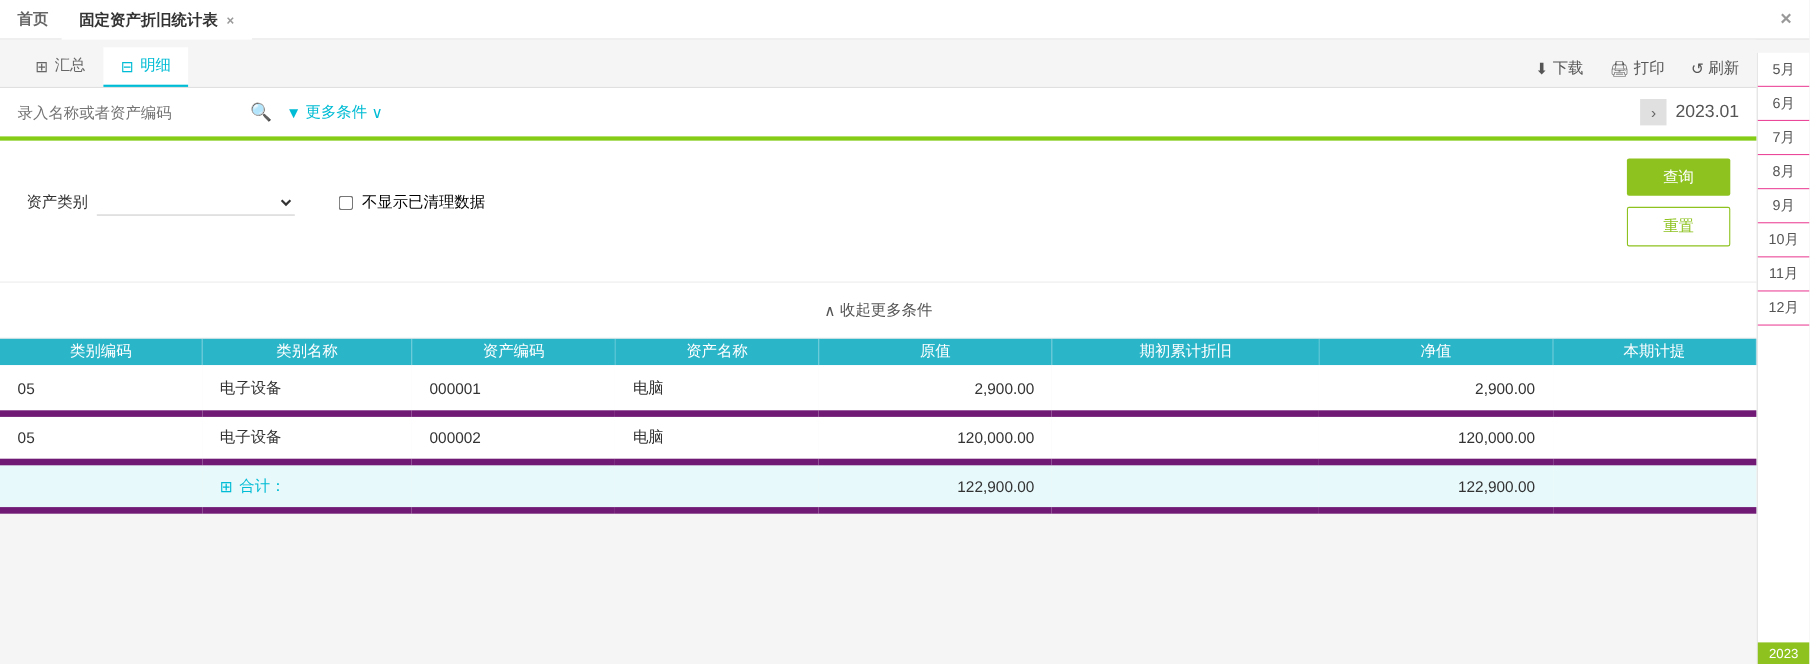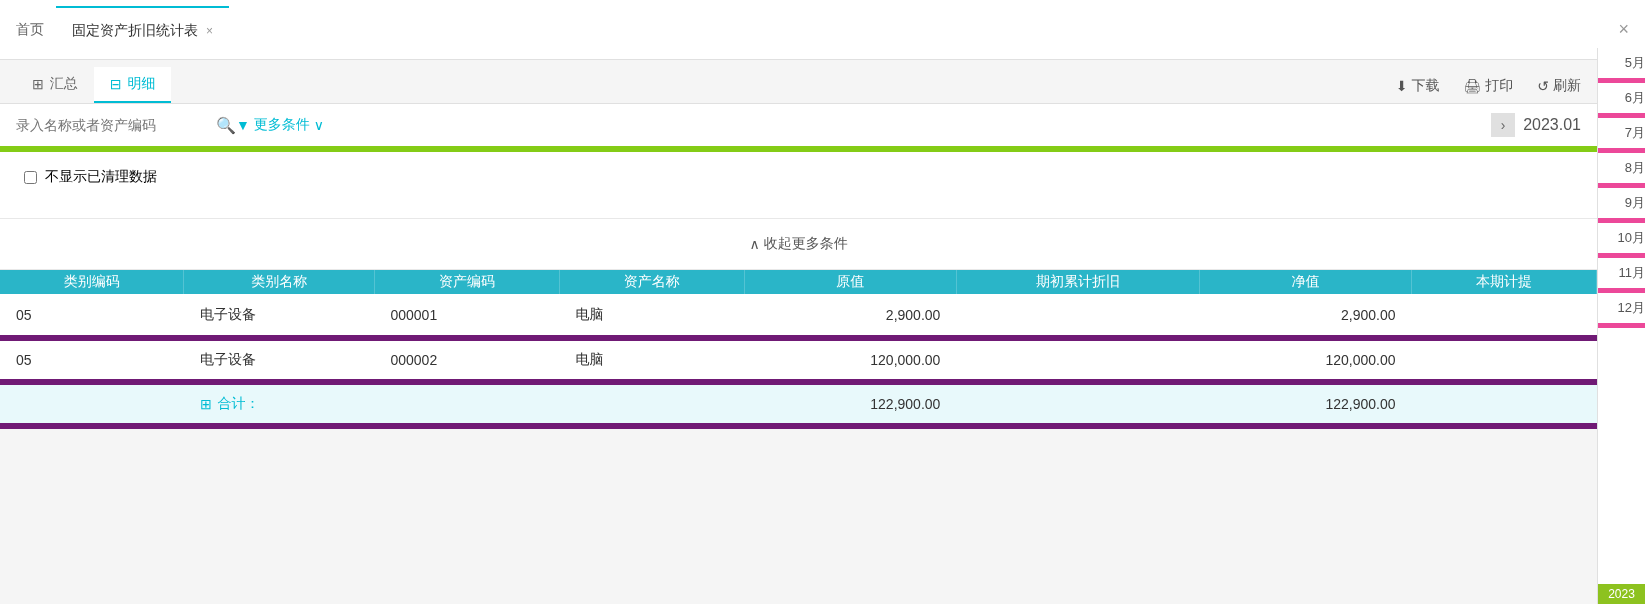--- a/index.html
+++ b/index.html
@@ -10,24 +10,25 @@
       width: 1645px;
       height: 604px;
       overflow: hidden;
       position: relative;
     }
 
     
     .top-nav {
       display: flex;
       align-items: center;
-      height: 60px;
+      height: 36px;
       background: #fff;
       border-bottom: 1px solid #e0e0e0;
       padding: 0 16px;
+      font-weight: bold;
     }
     .nav-home {
       color: #666;
       font-size: 14px;
       margin-right: 4px;
       cursor: pointer;
     }
     .tab-active {
       display: flex;
       align-items: center;
@@ -98,21 +99,22 @@
       font-size: 14px;
     }
 
     
     .filter-bar {
       display: flex;
       align-items: center;
       height: 48px;
       background: #fff;
       padding: 0 16px;
-      border-bottom: 6px solid #84cc16;
+      border-bottom: 4px solid #84cc16;
+      gap: 12px;
     }
     .search-input {
       border: none;
       outline: none;
       color: #999;
       font-size: 14px;
       width: 200px;
       background: transparent;
     }
     .search-icon {
@@ -266,26 +268,26 @@
       width: 48px;
       height: 556px;
       background: #fff;
       border-left: 1px solid #e0e0e0;
       display: flex;
       flex-direction: column;
       align-items: center;
     }
     .month-item {
       width: 100%;
-      text-align: right;
+      text-align: center;
       padding: 6px 0;
       font-size: 13px;
       color: #555;
       cursor: pointer;
-      border-bottom: 5px solid #ec4899;
+      border-bottom: 1px solid #ec4899;
     }
     .year-badge {
       background: #8dc21f;
       color: #fff;
       font-size: 12px;
       padding: 3px 4px;
       text-align: center;
       width: 100%;
       margin-top: auto;
     }
@@ -362,23 +364,33 @@
       <span>∨</span>
     </div>
     <div style="margin-left:auto; display:flex; align-items:center; gap:8px;">
       <div class="expand-panel-arrow">›</div>
       <span class="date-label">2023.01</span>
     </div>
   </div>
 
   <div class="advanced-filter">
     <div class="filter-row">
+      <div class="filter-field">
+        <span class="filter-label">资产类别</span>
+        <select class="filter-select">
+          <option value=""></option>
+        </select>
+      </div>
       <div class="checkbox-field">
         <input type="checkbox" style="">
         <span>不显示已清理数据</span>
+      </div>
+      <div class="filter-buttons">
+        <button class="btn-query">查询</button>
+        <button class="btn-reset">重置</button>
       </div>
     </div>
   </div>
 
   <div class="collapse-row">
     <div class="collapse-btn">
       <span>∧</span>
       <span>收起更多条件</span>
     </div>
   </div>

